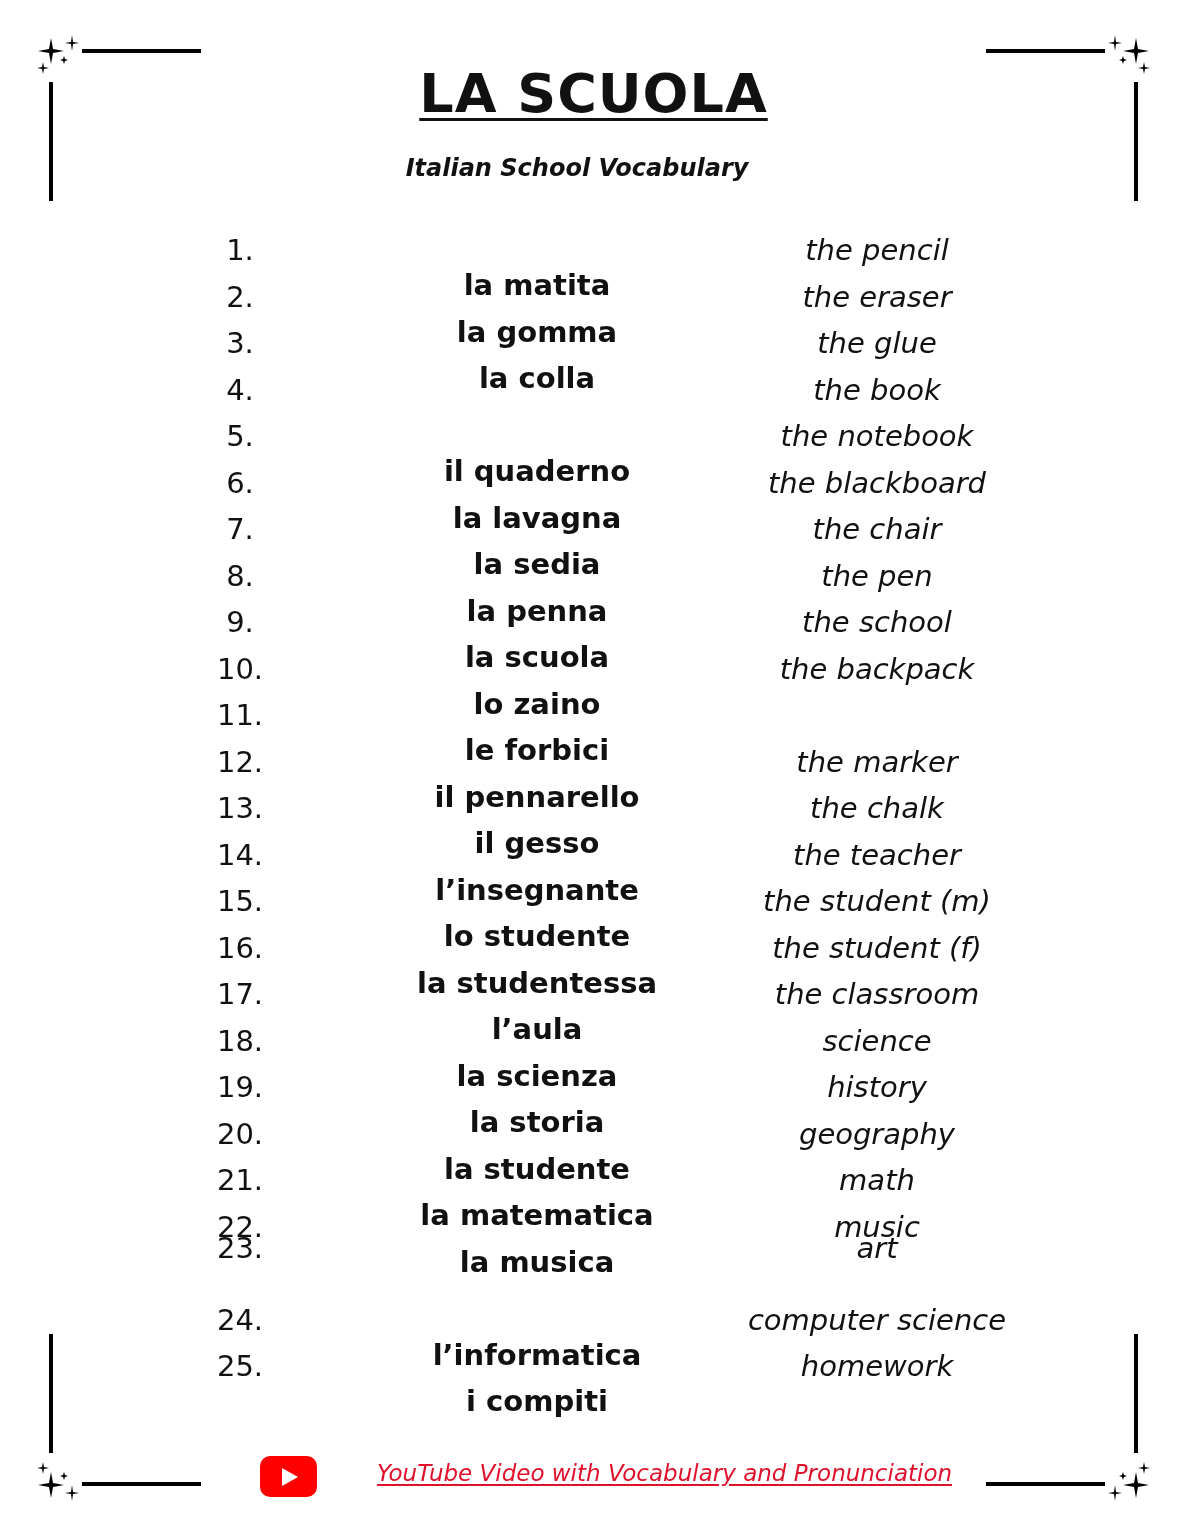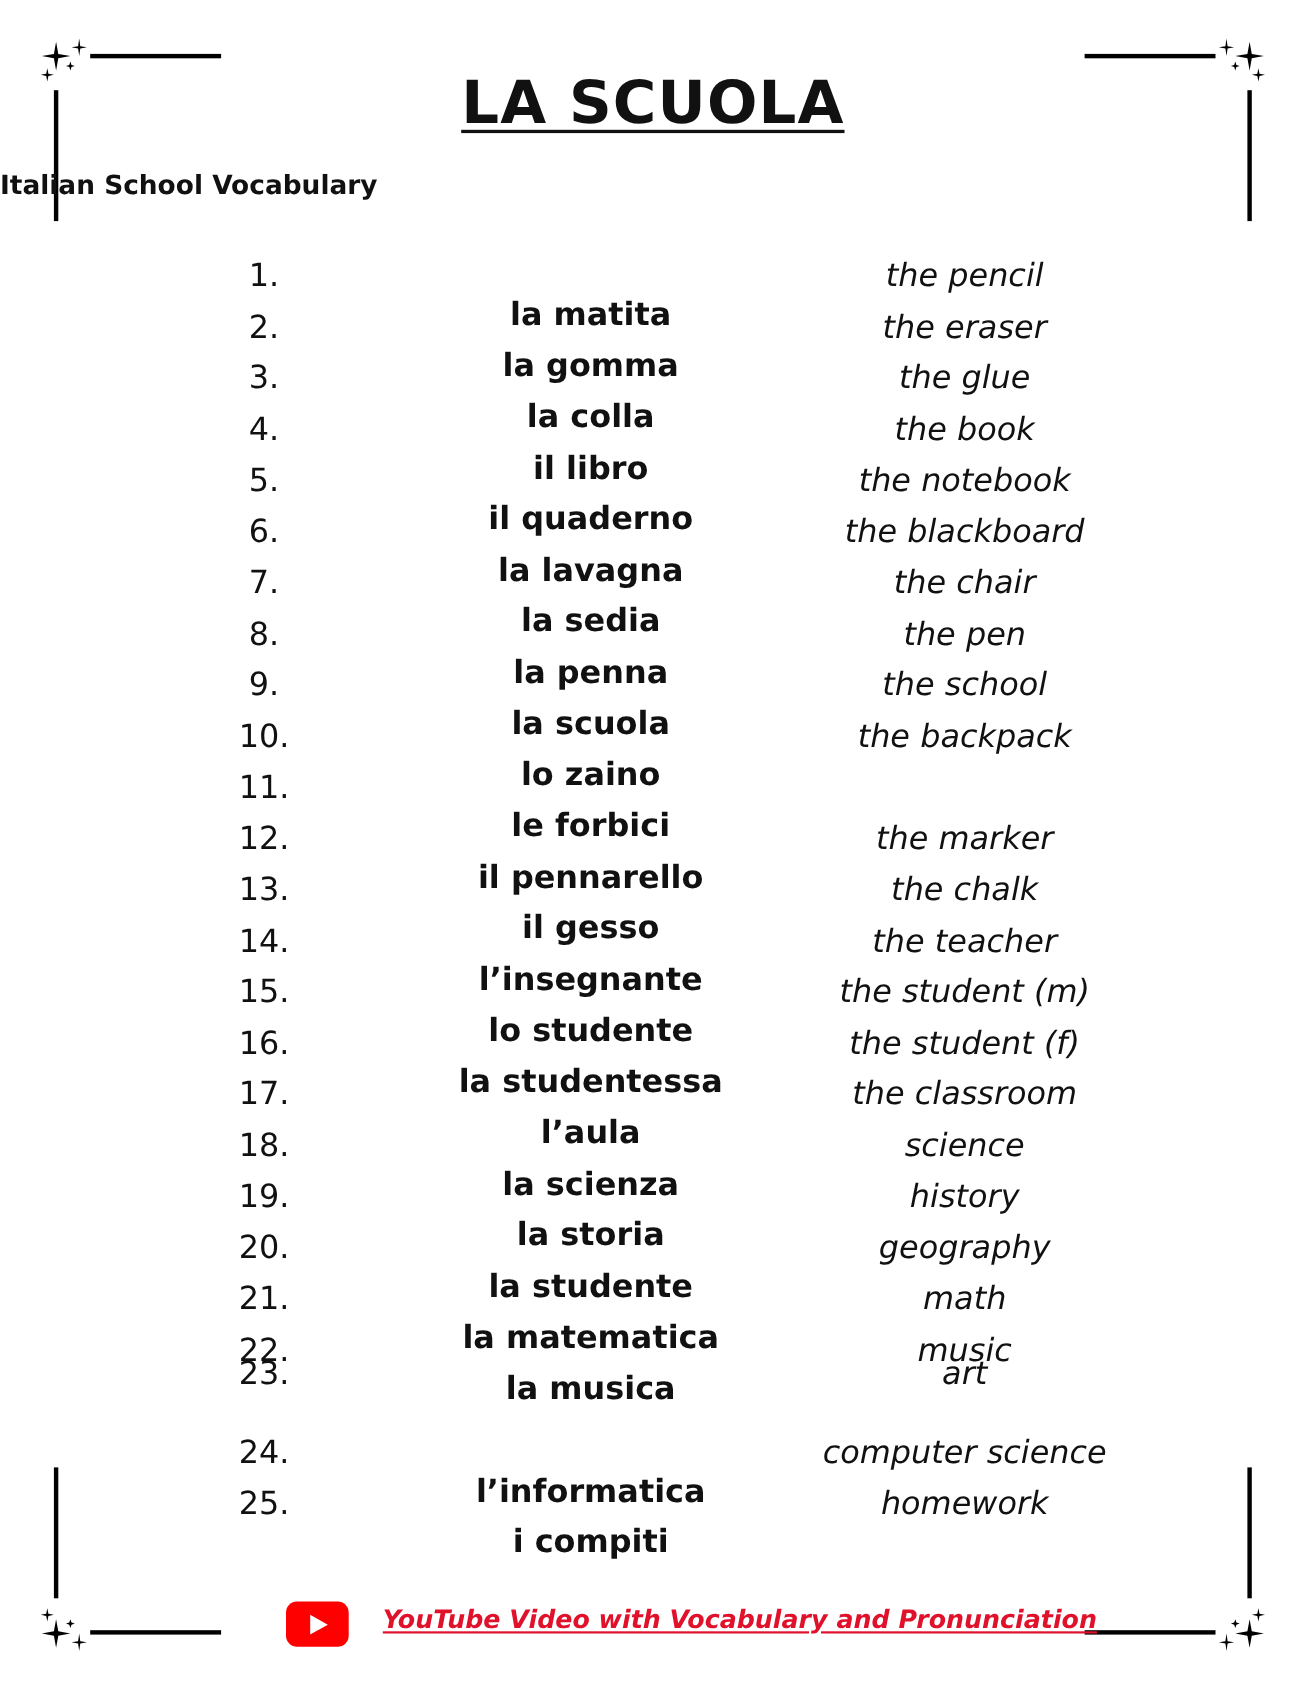--- a/index.html
+++ b/index.html
@@ -3,32 +3,32 @@
 <meta charset="utf-8">
 <style>
   html, body { margin: 0; padding: 0; background: #ffffff; }
   body { width: 1187px; height: 1536px; position: relative; overflow: hidden;
          font-family: "DejaVu Sans", sans-serif; color: #111111; }
   .bar { position: absolute; background: #000; }
   .sparkle { position: absolute; }
   .title { position: absolute; left: 0; width: 1187px; top: 62px; text-align: center;
            font-size: 54px; font-weight: bold; letter-spacing: 1px; }
   .title span { text-decoration: underline; text-decoration-thickness: 3px; text-underline-offset: 6px; }
-  .subtitle { position: absolute; left: 0; width: 1154px; top: 154px; text-align: left;
-              font-size: 24px; font-weight: bold; }
+  .subtitle { position: absolute; left: 0; width: 1154px; top: 154px; text-align: center;
+              font-size: 24px; font-style: italic; font-weight: bold; }
   .list { position: absolute; left: 0; top: 233px; width: 1187px; }
   .row { position: absolute; left: 0; width: 1187px; height: 46.5px; font-size: 29px; }
   .num { position: absolute; left: 190px; width: 100px; text-align: center; }
   .it { position: absolute; left: 380px; width: 314px; text-align: center; font-weight: bold; margin-top: 35px; }
   .en { position: absolute; left: 720px; width: 314px; text-align: center; font-style: italic; }
   .yt { position: absolute; left: 260px; top: 1456px; width: 57px; height: 41px; background: #ff0000;
         border-radius: 10px; }
   .yt::after { content: ""; position: absolute; left: 22px; top: 12px; border-left: 16px solid #fff;
                border-top: 9px solid transparent; border-bottom: 9px solid transparent; }
-  .link { position: absolute; left: 348px; top: 1460px; font-size: 23px; font-style: italic; font-weight: bold;
+  .link { position: absolute; left: 377px; top: 1460px; font-size: 23px; font-style: italic; font-weight: normal;
           color: #e0112b; text-decoration: underline; text-underline-offset: 3px; cursor: pointer; }
 </style>
 </head>
 <body>
 
 <div class="bar" style="left:82px;top:49px;width:119px;height:4px;"></div>
 <div class="bar" style="left:49px;top:82px;width:4px;height:119px;"></div>
 <div class="bar" style="left:986px;top:49px;width:119px;height:4px;"></div>
 <div class="bar" style="left:1134px;top:82px;width:4px;height:119px;"></div>
 <div class="bar" style="left:82px;top:1482px;width:119px;height:4px;"></div>
@@ -75,21 +75,20 @@
       <div class="it">la gomma</div>
       <div class="en">the eraser</div>
     </div>
     <div class="row" style="top: 93px;">
       <div class="num">3.</div>
       <div class="it">la colla</div>
       <div class="en">the glue</div>
     </div>
     <div class="row" style="top: 139.5px;">
       <div class="num">4.</div>
-      <div class="it">il libro</div>
       <div class="en">the book</div>
     </div>
     <div class="row" style="top: 186px;">
       <div class="num">5.</div>
       <div class="it">il quaderno</div>
       <div class="en">the notebook</div>
     </div>
     <div class="row" style="top: 232.5px;">
       <div class="num">6.</div>
       <div class="it">la lavagna</div>

